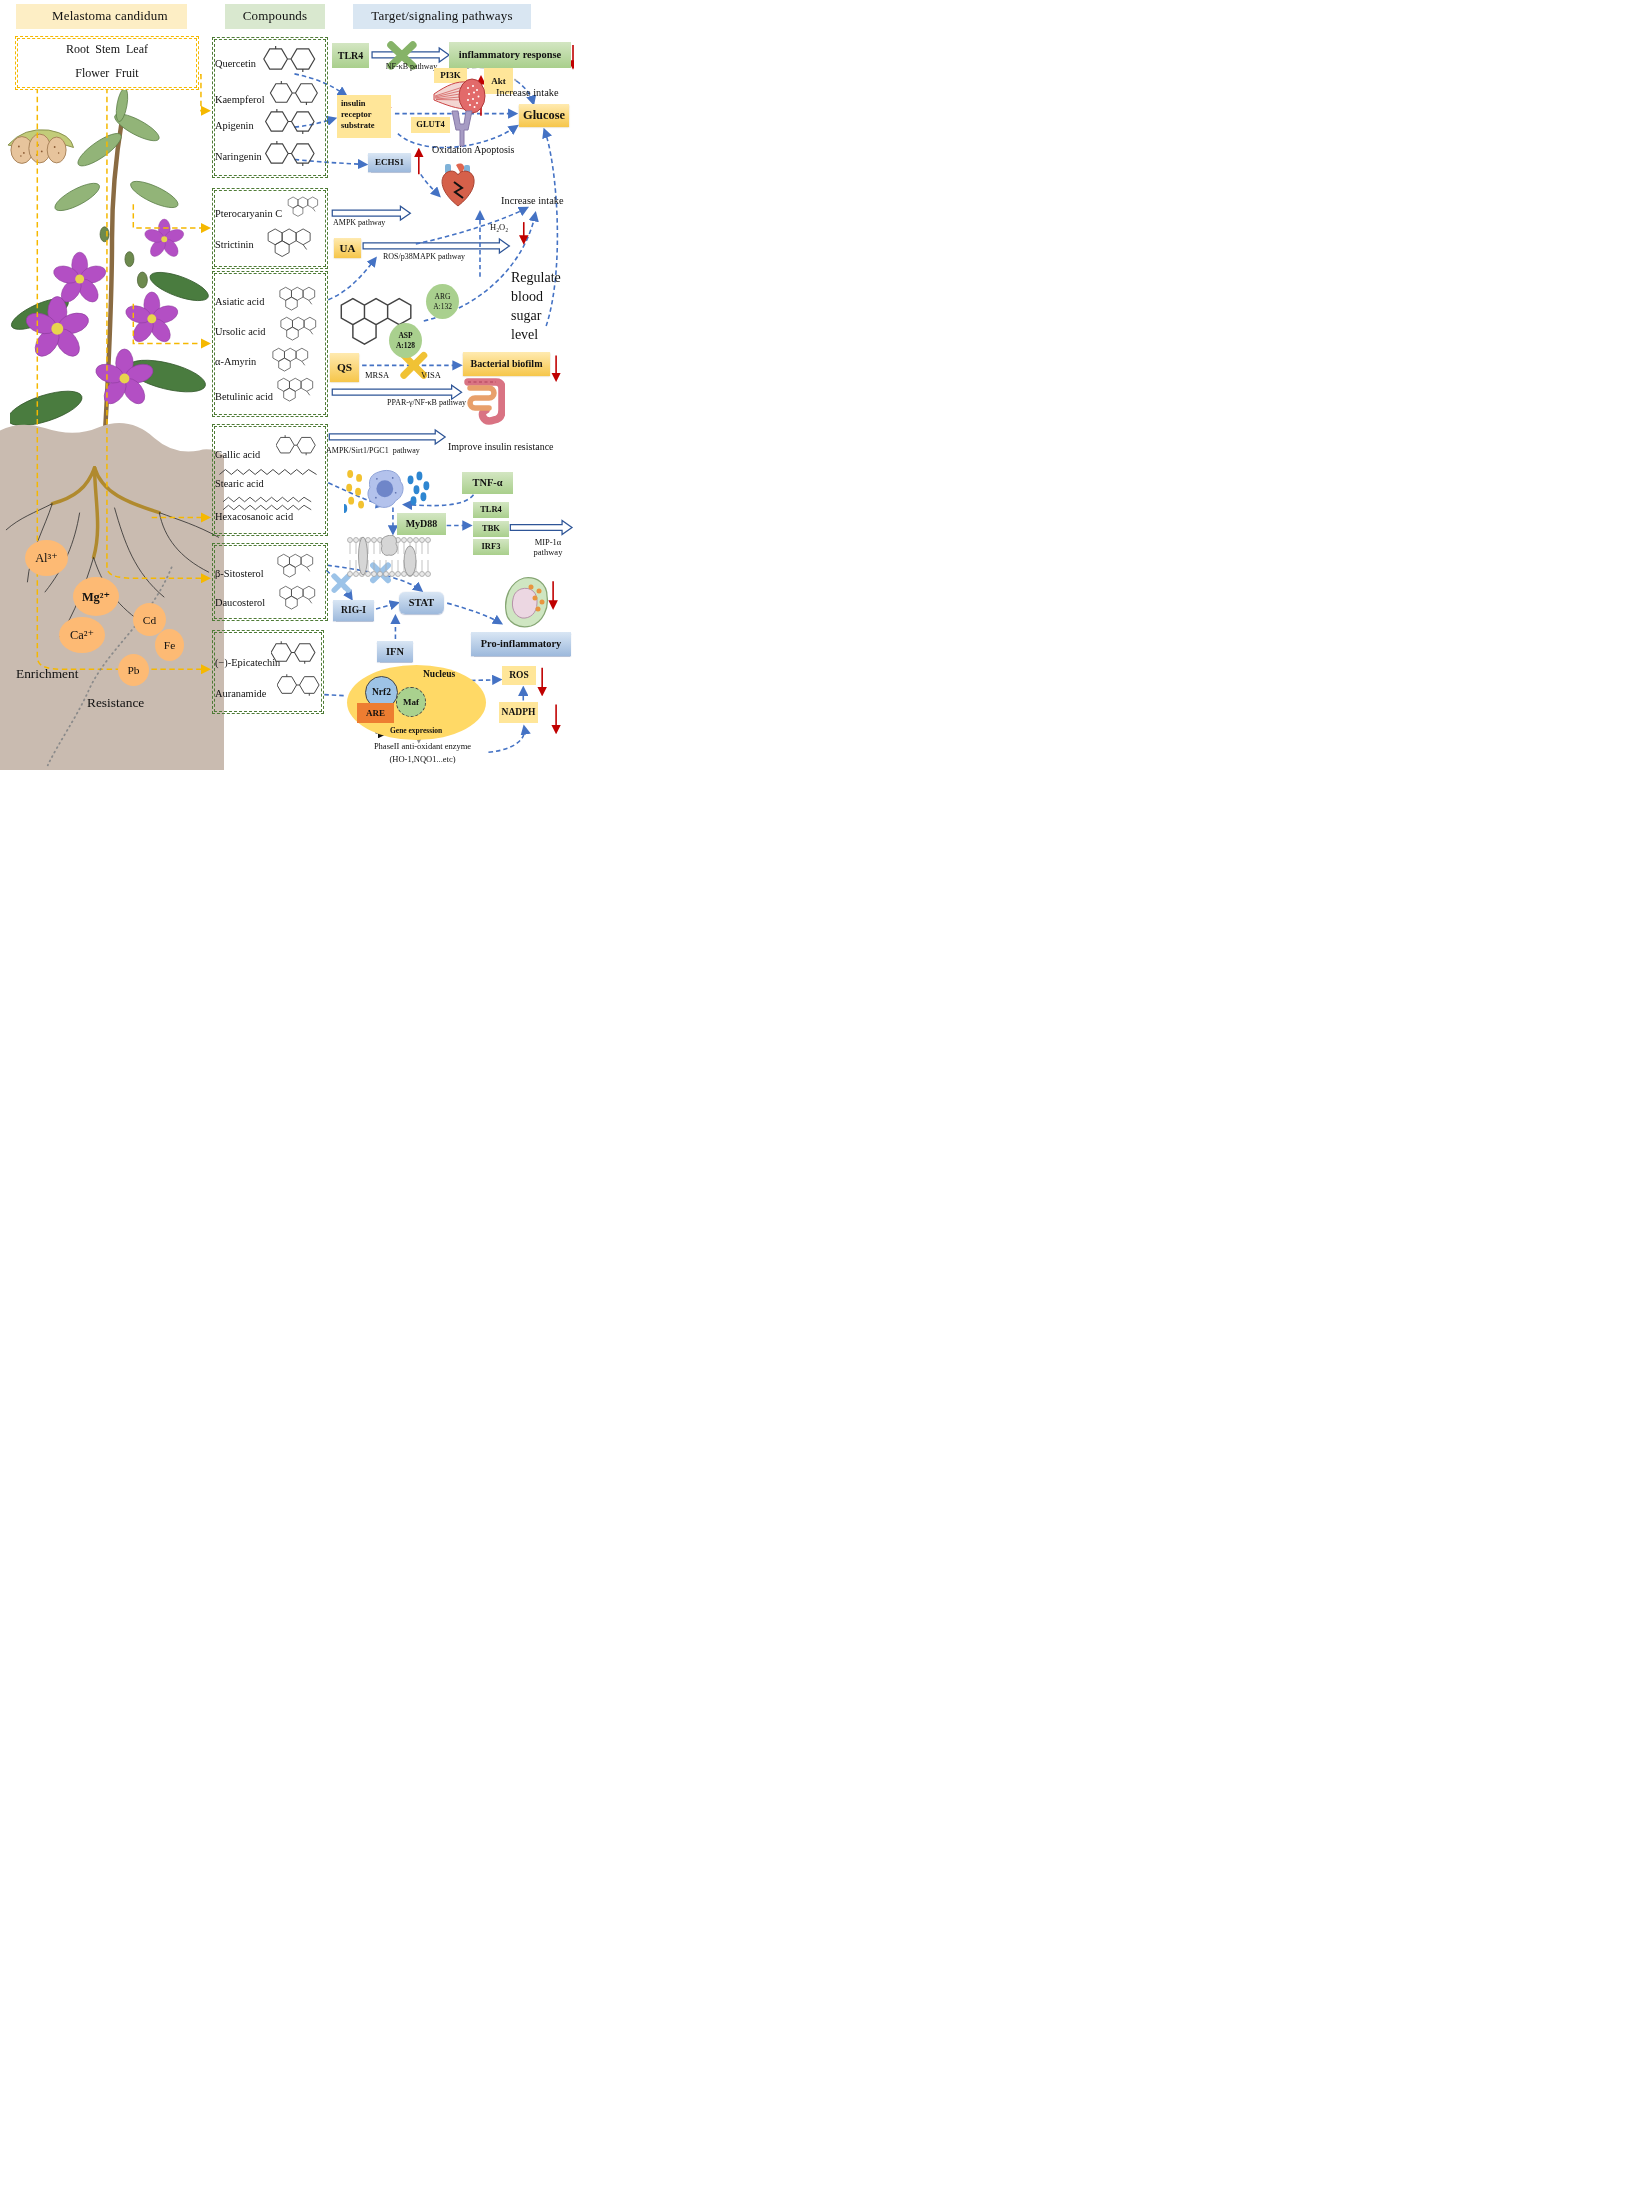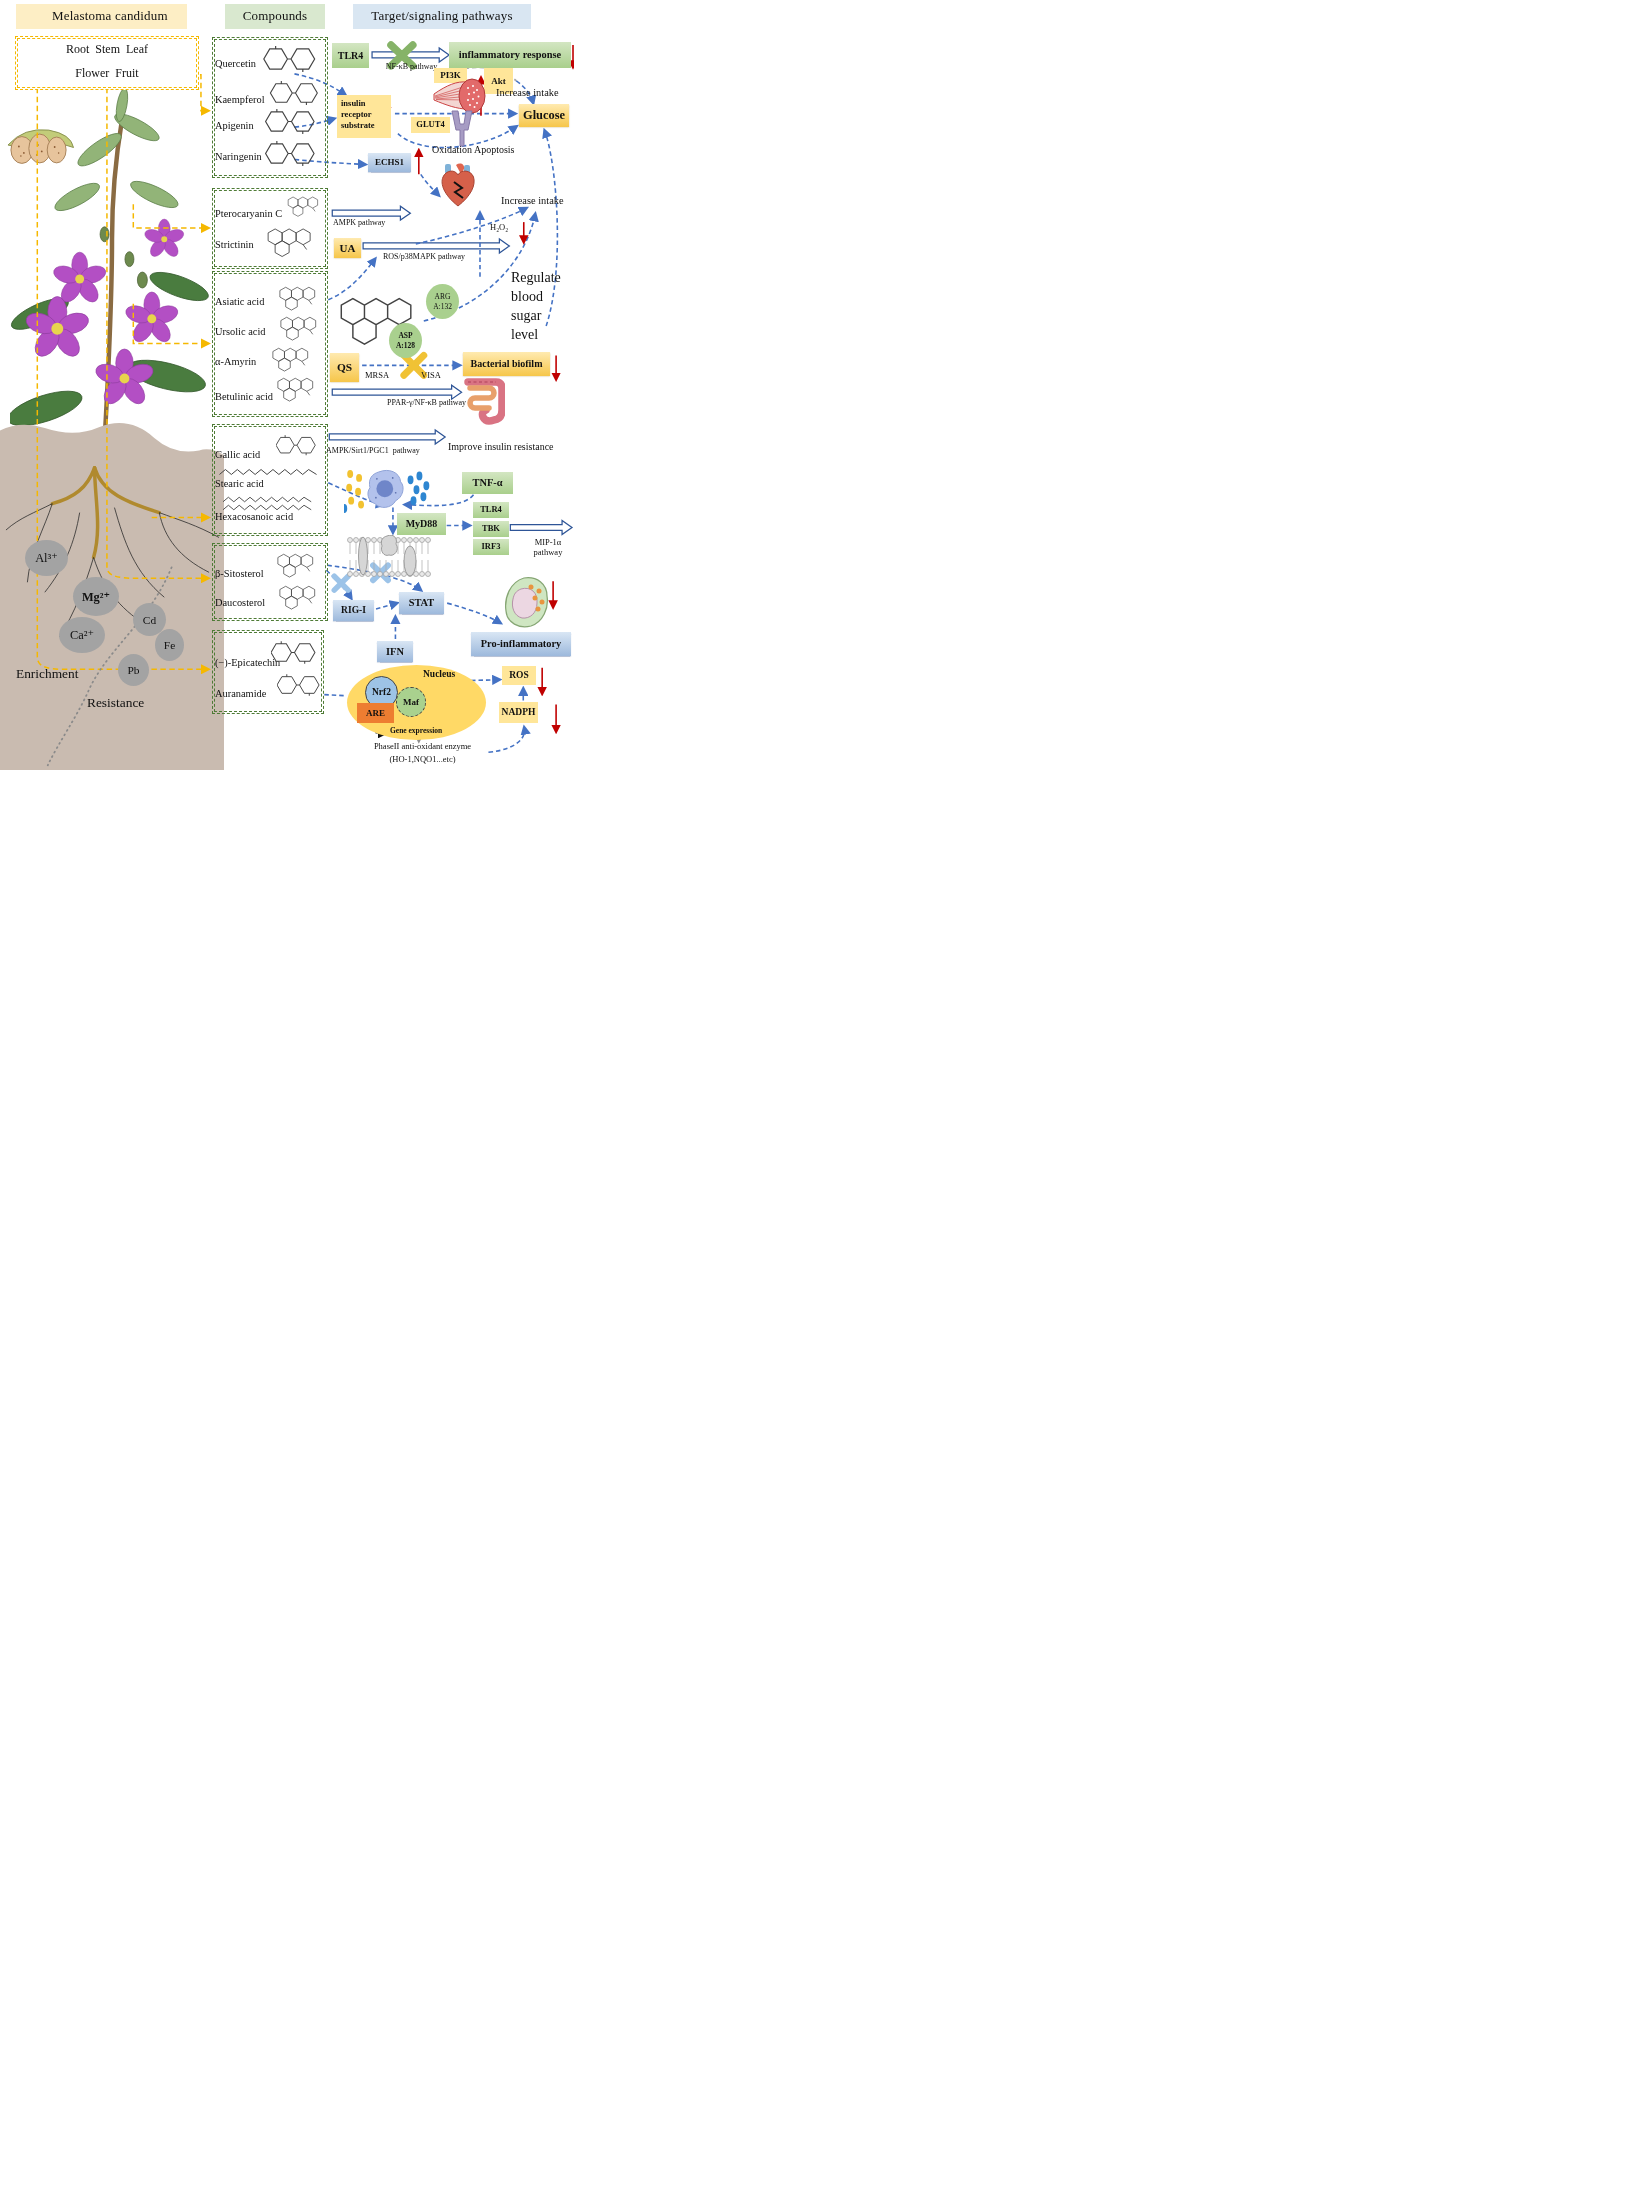--- a/index.html
+++ b/index.html
@@ -13,21 +13,21 @@
   .hdr-green{background:#d9e8cf;}
   .hdr-blue{background:#d9e6f2;}
   .partsbox{border:1px dashed #f5b800;outline:1px dashed #f5b800;outline-offset:-3.5px;background:#fff;}
   .ws{white-space:pre;}
   .cgroup{position:absolute;left:212px;width:114px;border:1px dashed #4e7b35;outline:1px dashed #4e7b35;outline-offset:-3px;background:transparent;}
   .cmpd{position:absolute;font-size:10.4px;}
   .greenbox{background:linear-gradient(180deg,#d3e6c2,#a9cf8c);font-weight:bold;}
   .palegold{background:#ffe699;font-weight:bold;}
   .gold{background:linear-gradient(180deg,#ffeab0,#f6c64a);font-weight:bold;box-shadow:0 0.5px 1.5px rgba(150,110,0,.4);}
   .bluebox{background:linear-gradient(180deg,#d9e6f4,#9db9dc);font-weight:bold;box-shadow:0 0.5px 1px rgba(50,80,140,.35);}
-  .ion{position:absolute;background:#a3a3a3;border-radius:50%;display:flex;align-items:center;justify-content:center;font-size:11.4px;}
+  .ion{position:absolute;background:#fdba74;border-radius:50%;display:flex;align-items:center;justify-content:center;font-size:11.4px;}
   .ell{border-radius:50%;}
   svg{display:block;}
 </style>
 </head>
 <body>
 
 <div class="page">
 
   <svg width="0" height="0" style="position:absolute">
     <defs>
@@ -516,21 +516,21 @@
           <path d="M8,73 V50 M20,73 V50 M32,73 V50 M44,73 V50 M56,73 V50 M68,73 V50 M80,73 V50 M92,73 V50 M104,73 V50 M116,73 V50 M128,73 V50 M140,73 V50 M152,73 V50 M164,73 V50"></path>
         </g>
       </g>
       <ellipse cx="34" cy="42" rx="9" ry="38" fill="#d6d6d6" stroke="#8a8a8a" stroke-width="1.6"></ellipse>
       <path d="M82,2 C94,-4 104,6 100,18 C108,30 96,44 86,40 C76,44 68,32 72,22 C68,10 74,4 82,2 Z" fill="#d6d6d6" stroke="#8a8a8a" stroke-width="1.6"></path>
       <ellipse cx="128" cy="52" rx="12" ry="30" fill="#d6d6d6" stroke="#8a8a8a" stroke-width="1.6"></ellipse>
     </svg>
   </div>
 
   <div class="lab ctr bluebox" style="left:333px;top:600px;width:41px;height:21px;font-size:9.5px;">RIG-I</div>
-  <div class="lab ctr bluebox" style="left:399px;top:592px;width:45px;height:22px;font-size:10.4px;">STAT</div>
+  <div class="lab ctr bluebox" style="left:399px;top:592px;width:45px;height:22px;font-size:10.4px;border-radius:6px;">STAT</div>
   <div class="lab ctr bluebox" style="left:377px;top:641px;width:36px;height:21px;font-size:10.4px;">IFN</div>
 
   <div class="abs" style="left:502px;top:576px;">
     <svg width="48" height="53" viewBox="0 0 96 106">
       <path d="M44,4 C70,0 90,16 90,40 C94,64 82,92 58,100 C34,106 10,94 8,70 C4,44 16,12 44,4 Z" fill="#cfe6c2" stroke="#86a674" stroke-width="2.5"></path>
       <path d="M38,26 C58,20 72,34 70,54 C70,74 56,86 40,84 C24,80 18,62 22,46 C24,36 28,30 38,26 Z" fill="#ecd7e2" stroke="#b592a8" stroke-width="2"></path>
       <g fill="#e8953f">
           <circle cx="58" cy="22" r="5"></circle>
           <circle cx="74" cy="30" r="5"></circle>
           <circle cx="66" cy="44" r="5"></circle>

